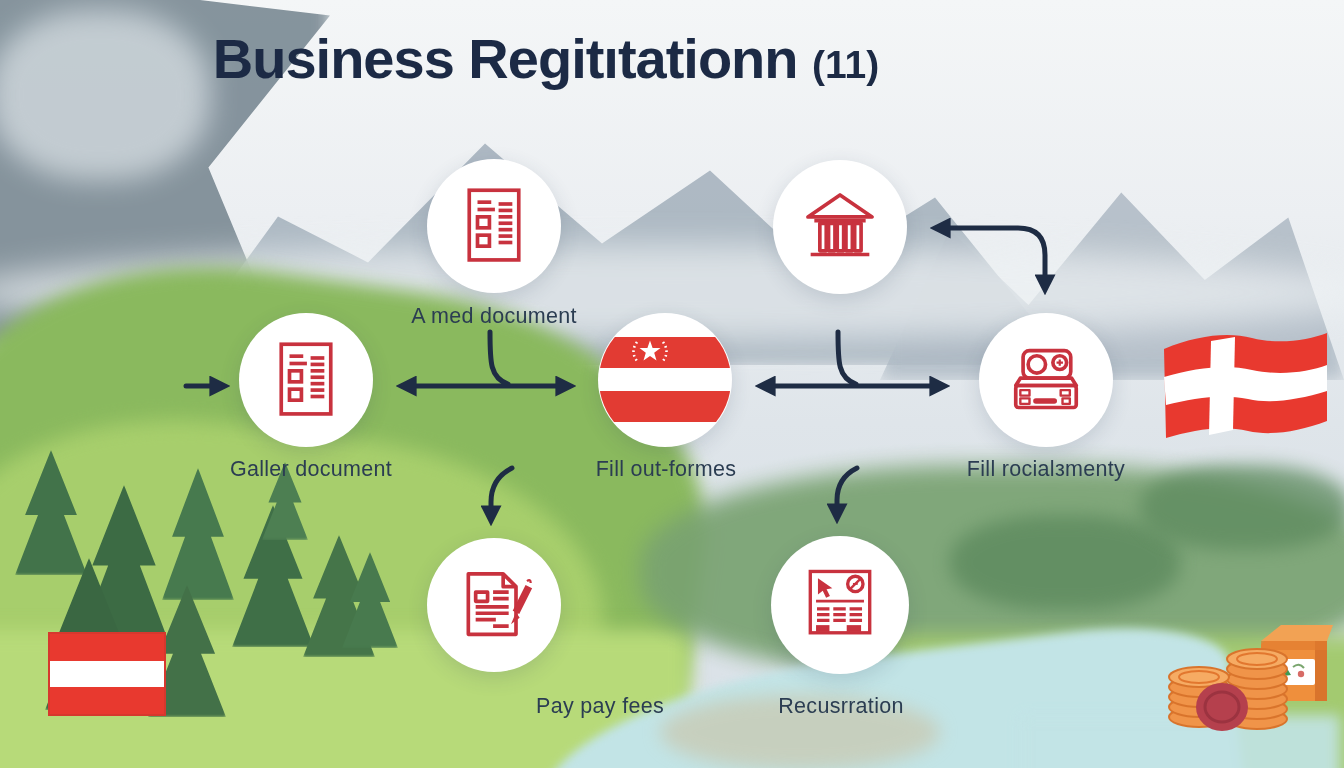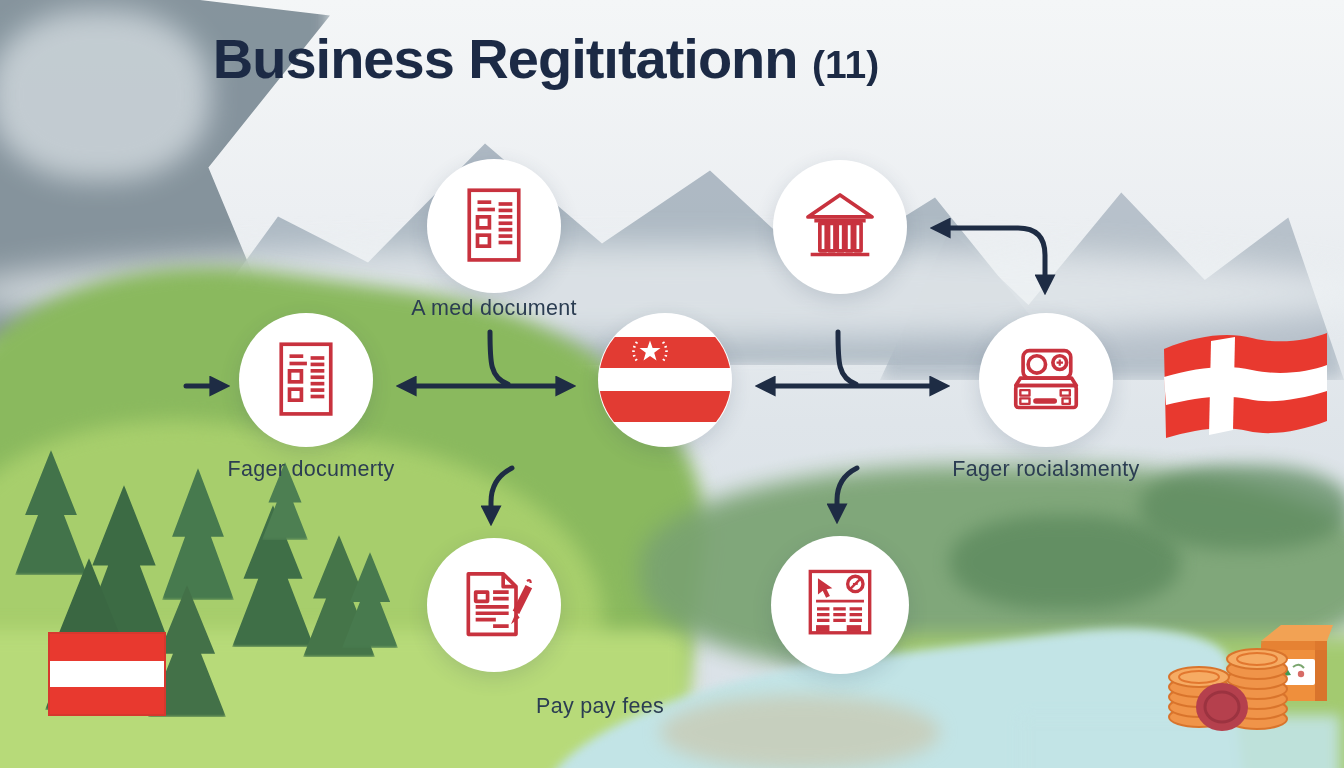--- a/index.html
+++ b/index.html
@@ -88,21 +88,21 @@
         <path d="M53 24 H68"></path>
           <path d="M53 31 H68"></path>
           <path d="M53 38 H68"></path>
           <path d="M53 45 H68"></path>
         <path d="M53 52 H68"></path>
           <path d="M53 59 H68"></path>
           <path d="M53 66 H68"></path>
       </g>
     </svg>
   </div>
-  <div class="node-label" style="left:324px;top:296px;">A med document</div>
+  <div class="node-label" style="left:324px;top:304px;">A med document</div>
 
   <div class="circle-node" style="left:773px;top:160px;width:134px;height:134px;">
     <svg width="88" height="88" viewBox="0 0 96 96">
       <g stroke="#c8323e" stroke-width="4" fill="none" stroke-linejoin="round">
         <path d="M13 37 L48 13 L83 37 Z"></path>
         <path d="M20 41 H76"></path>
         <rect x="26" y="44" width="7" height="30"></rect>
           <rect x="35.5" y="44" width="7" height="30"></rect>
         <rect x="45" y="44" width="7" height="30"></rect>
           <rect x="54.5" y="44" width="7" height="30"></rect>
@@ -123,60 +123,61 @@
         <path d="M53 24 H68"></path>
           <path d="M53 31 H68"></path>
           <path d="M53 38 H68"></path>
           <path d="M53 45 H68"></path>
         <path d="M53 52 H68"></path>
           <path d="M53 59 H68"></path>
           <path d="M53 66 H68"></path>
       </g>
     </svg>
   </div>
-  <div class="node-label" style="left:141px;top:457px;">Fager documerty</div>
+  <div class="node-label" style="left:141px;top:457px;">Galler document</div>
 
   <div class="circle-node" style="left:598px;top:313px;width:134px;height:134px;">
     <svg width="134" height="134" viewBox="0 0 134 134">
       <defs>
           <clipPath id="rc">
             <circle cx="67" cy="67" r="66"></circle>
           </clipPath>
         </defs>
       <g clip-path="url(#rc)">
         <rect x="0" y="0" width="134" height="134" fill="#ffffff"></rect>
         <rect x="0" y="24" width="134" height="31" fill="#e23b33"></rect>
         <rect x="0" y="78" width="134" height="31" fill="#e23b33"></rect>
         <polygon fill="#ffffff" points="52,27.5 54.6,34.9 62.5,35.1 56.2,39.8 58.5,47.4 52,42.9 45.5,47.4 47.8,39.8 41.5,35.1 49.4,34.9"></polygon>
         <path d="M39 29 q-7 9.5 0 19" stroke="#ffffff" stroke-width="2.6" stroke-dasharray="1.6 3" fill="none"></path>
         <path d="M65 29 q7 9.5 0 19" stroke="#ffffff" stroke-width="2.6" stroke-dasharray="1.6 3" fill="none"></path>
       </g>
     </svg>
   </div>
+  <div class="node-label" style="left:496px;top:457px;">Fill out-formes</div>
 
   <div class="circle-node" style="left:979px;top:313px;width:134px;height:134px;">
     <svg width="88" height="88" viewBox="0 0 96 96">
       <g stroke="#c8323e" stroke-width="4" fill="none" stroke-linejoin="round">
         <rect x="23" y="16" width="52" height="30" rx="7"></rect>
         <circle cx="38" cy="31" r="9.5"></circle>
         <circle cx="63" cy="29" r="7.5"></circle>
         <path d="M59.5 29 h7 M63 25.5 v7" stroke-width="2.4"></path>
         <path d="M20 46 H76 L81 54 H15 Z"></path>
         <rect x="15" y="54" width="66" height="24" rx="3"></rect>
         <g stroke-width="2.6">
           <rect x="20" y="59" width="10" height="6"></rect>
             <rect x="20" y="68" width="10" height="6"></rect>
           <rect x="64" y="59" width="10" height="6"></rect>
             <rect x="66" y="68" width="8" height="6"></rect>
         </g>
         <rect x="34" y="68" width="26" height="6" rx="3" fill="#c8323e" stroke="none"></rect>
       </g>
     </svg>
   </div>
-  <div class="node-label" style="left:876px;top:457px;">Fager rocialзmenty</div>
+  <div class="node-label" style="left:876px;top:457px;">Fill rocialзmenty</div>
 
   <div class="circle-node" style="left:427px;top:538px;width:134px;height:134px;">
     <svg width="88" height="88" viewBox="0 0 96 96">
       <g stroke="#c8323e" stroke-width="4" fill="none" stroke-linejoin="round">
         <path d="M20 14 H58 L72 28 V80 H20 Z"></path>
         <path d="M58 14 V28 H72"></path>
         <rect x="28" y="34" width="13" height="10"></rect>
         <path d="M47 34 H64 M47 41 H64"></path>
         <path d="M28 50 H64 M28 57 H64 M28 64 H50 M47 71 H64"></path>
         <path d="M86 28 L72 56" stroke-width="8"></path>
@@ -197,20 +198,21 @@
         <path d="M61.5 26 h5" stroke-width="2"></path>
         <path d="M23 44 H73" stroke-width="3"></path>
         <path d="M24 52 H37 M41 52 H54 M58 52 H71"></path>
         <path d="M24 58 H37 M41 58 H54 M58 58 H71"></path>
         <path d="M24 64 H37 M41 64 H54 M58 64 H71"></path>
         <rect x="23" y="69" width="14" height="7" fill="#c8323e" stroke="none"></rect>
         <rect x="55" y="69" width="15" height="7" fill="#c8323e" stroke="none"></rect>
       </g>
     </svg>
   </div>
+  <div class="node-label" style="left:671px;top:694px;">Recusrration</div>
 
   <svg class="flag" style="left:1160px;top:328px;" width="172" height="120" viewBox="0 0 172 120">
     <path d="M4 21 C38 7 68 4 92 10 C120 17 148 12 167 5 L167 93 C138 104 110 108 88 103 C62 97 34 102 6 110 Z" fill="#e8392f"></path>
     <path d="M4 49 C38 39 68 36 92 42 C120 48 148 44 167 37 L167 63 C138 72 110 76 88 71 C62 66 34 70 6 77 Z" fill="#ffffff"></path>
     <path d="M51 13 L75 9 L73 102 L49 107 Z" fill="#ffffff"></path>
   </svg>
 
   <div class="austria-flag" style="left:48px;top:632px;width:114px;height:80px;"></div>
 
   <svg class="coins" style="left:1165px;top:615px;" width="170" height="118" viewBox="0 0 170 118">

